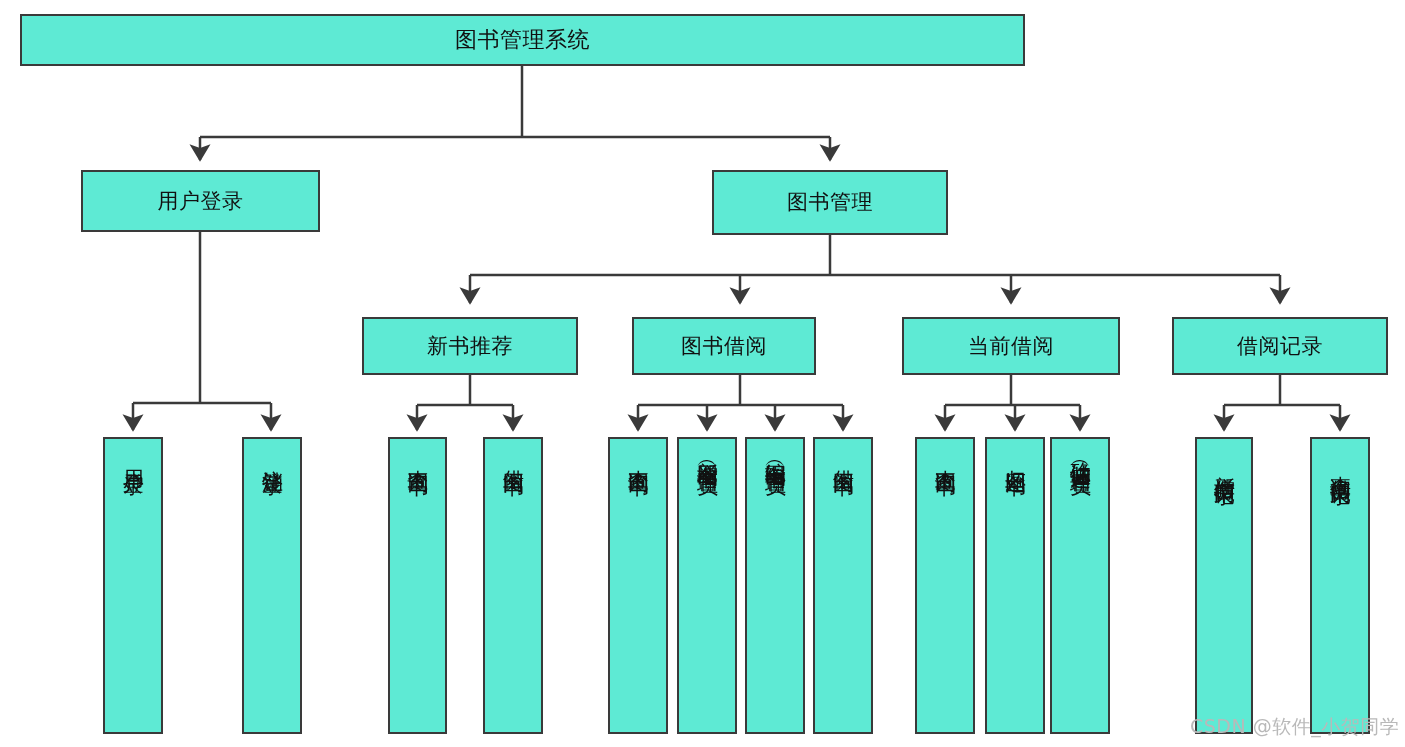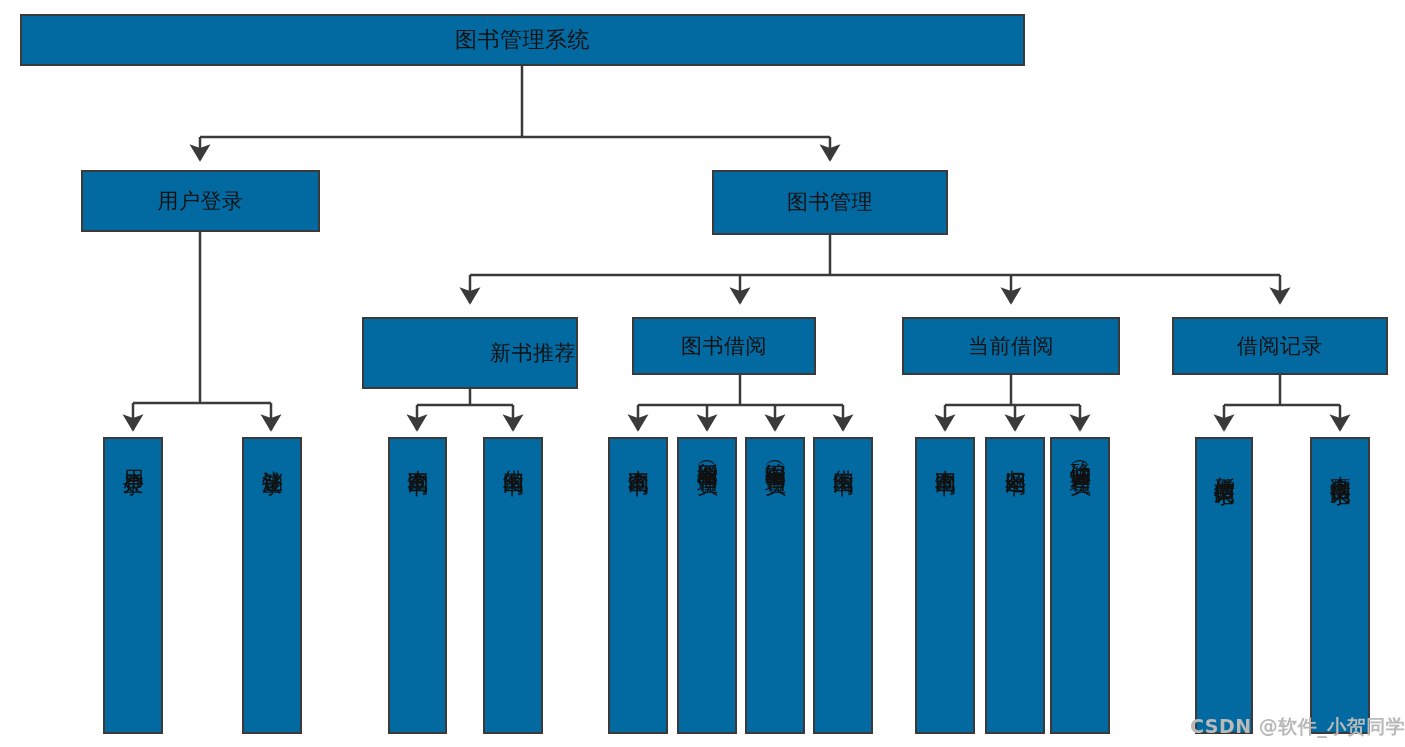--- a/index.html
+++ b/index.html
@@ -21,21 +21,21 @@
     position: absolute;
     left: 0;
     top: 0;
     width: 1405px;
     height: 747px;
     pointer-events: none;
   }
   .node {
     position: absolute;
     box-sizing: border-box;
-    background: #0369a1;
+    background: #5eead4;
     border: 2.5px solid #3a3a3a;
     display: flex;
     align-items: center;
     justify-content: center;
     color: #111111;
     line-height: 1.18;
     text-align: center;
   }
   .node .lbl {
     display: block;
@@ -59,21 +59,20 @@
     font-size: 21px;
     letter-spacing: 2px;
     line-height: 1.0;
   }
   .watermark {
     position: absolute;
     color: #b9b9b9;
     font-size: 19px;
     letter-spacing: 0.5px;
     white-space: nowrap;
-    font-weight: bold;
   }
 </style>
 </head>
 <body>
 
 <div id="canvas">
 
   <svg class="wires" viewBox="0 0 1405 747" xmlns="http://www.w3.org/2000/svg">
     <defs>
       <marker id="arrow" viewBox="0 0 10 12" refX="9" refY="6" markerWidth="7" markerHeight="8.5" orient="auto-start-reverse">
@@ -128,21 +127,21 @@
     <span class="lbl">图书管理系统</span>
   </div>
 
   <div class="node horiz" style="left:81px; top:170px; width:239px; height:62px;">
     <span class="lbl">用户登录</span>
   </div>
   <div class="node horiz" style="left:712px; top:170px; width:236px; height:65px;">
     <span class="lbl">图书管理</span>
   </div>
 
-  <div class="node horiz" style="left:362px; top:317px; width:216px; height:72px;justify-content:flex-end;">
+  <div class="node horiz" style="left:362px; top:317px; width:216px; height:58px;">
     <span class="lbl">新书推荐</span>
   </div>
   <div class="node horiz" style="left:632px; top:317px; width:184px; height:58px;">
     <span class="lbl">图书借阅</span>
   </div>
   <div class="node horiz" style="left:902px; top:317px; width:218px; height:58px;">
     <span class="lbl">当前借阅</span>
   </div>
   <div class="node horiz" style="left:1172px; top:317px; width:216px; height:58px;">
     <span class="lbl">借阅记录</span>

